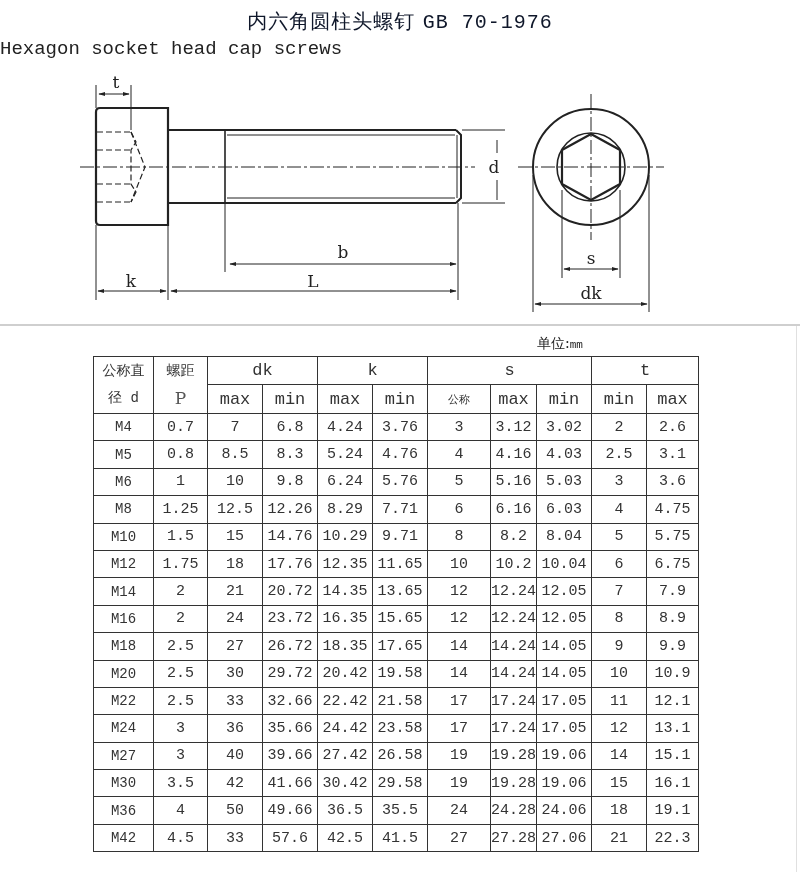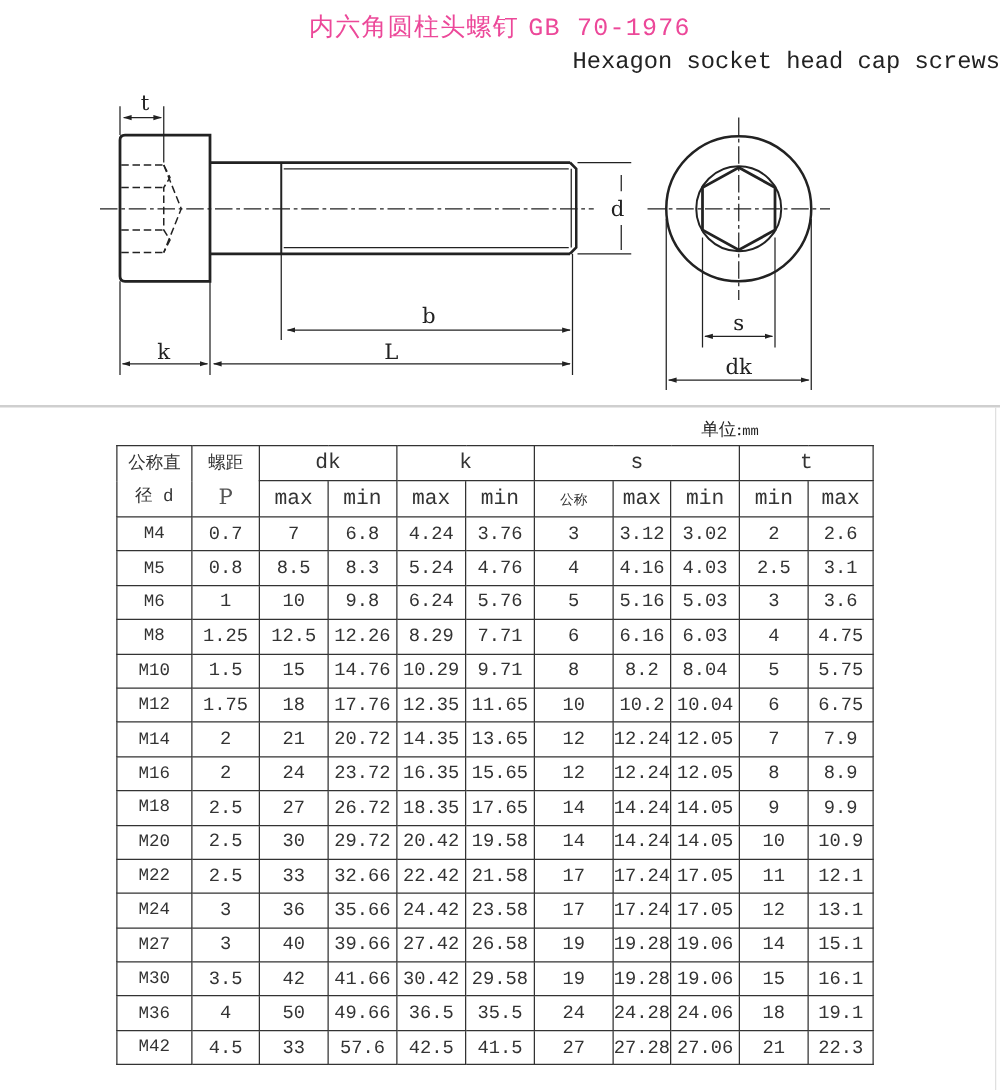--- a/index.html
+++ b/index.html
@@ -1,26 +1,26 @@
 <!DOCTYPE html>
 <html><head>
 <meta charset="utf-8">
 <style>
   html, body { margin:0; padding:0; background:#ffffff; }
   body { width:800px; height:872px; position:relative; overflow:hidden;
          font-family:"DejaVu Serif", "Liberation Serif", serif; color:#222; }
   .title-cn { position:absolute; left:0; width:800px; top:8px; text-align:center;
-              font-size:20px; letter-spacing:1px; color:#ec4899; }
+              font-size:20px; letter-spacing:1px; color:#0f172a; }
   .title-cn .std { font-family:"Liberation Mono","DejaVu Sans Mono", monospace; font-size:20px; }
-  .title-en { position:absolute; left:0; width:800px; top:38px; text-align:right;
+  .title-en { position:absolute; left:0; width:800px; top:38px; text-align:left;
               font-family:"Liberation Mono","DejaVu Sans Mono", monospace; font-size:19px; color:#222; }
   svg.drawing { position:absolute; left:0; top:0; }
   .divider { position:absolute; left:0; top:324px; width:800px; height:2px; background:#cfcfcf; }
   .right-edge { position:absolute; left:796px; top:326px; width:1px; height:546px; background:#e0e0e0; }
-  .unit { position:absolute; left:561px; top:335px; font-size:14px; color:#222; }
+  .unit { position:absolute; left:537px; top:335px; font-size:14px; color:#222; }
   .unit .mm { font-family:"Liberation Mono","DejaVu Sans Mono", monospace; font-size:11px; }
   table.spec { position:absolute; left:93px; top:356px; border-collapse:collapse;
                font-family:"Liberation Mono","DejaVu Sans Mono", monospace; color:#333; }
   table.spec td, table.spec th { border:1.6px solid #333; text-align:center; padding:0;
                font-weight:normal; font-size:15px; }
   table.spec th.grp { height:27px; font-size:17px; }
   table.spec th.sub { height:28px; font-size:17px; }
   table.spec th.cn { font-family:Liberation Mono, monospace; font-size:11px; }
   table.spec th.rowhead { height:55px; font-family:"DejaVu Sans","Liberation Sans", sans-serif; font-size:14px; line-height:27px; }
   table.spec td { height:26.4px; }

